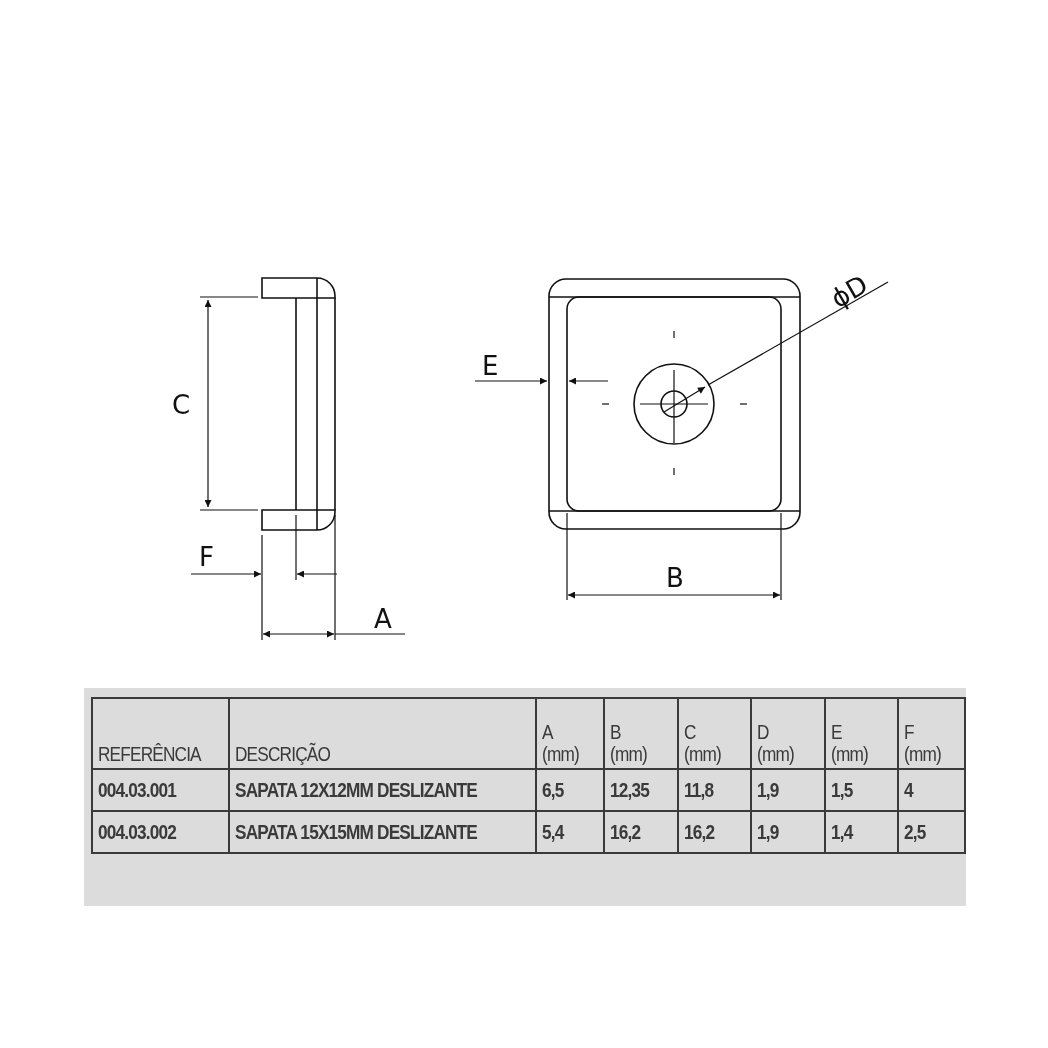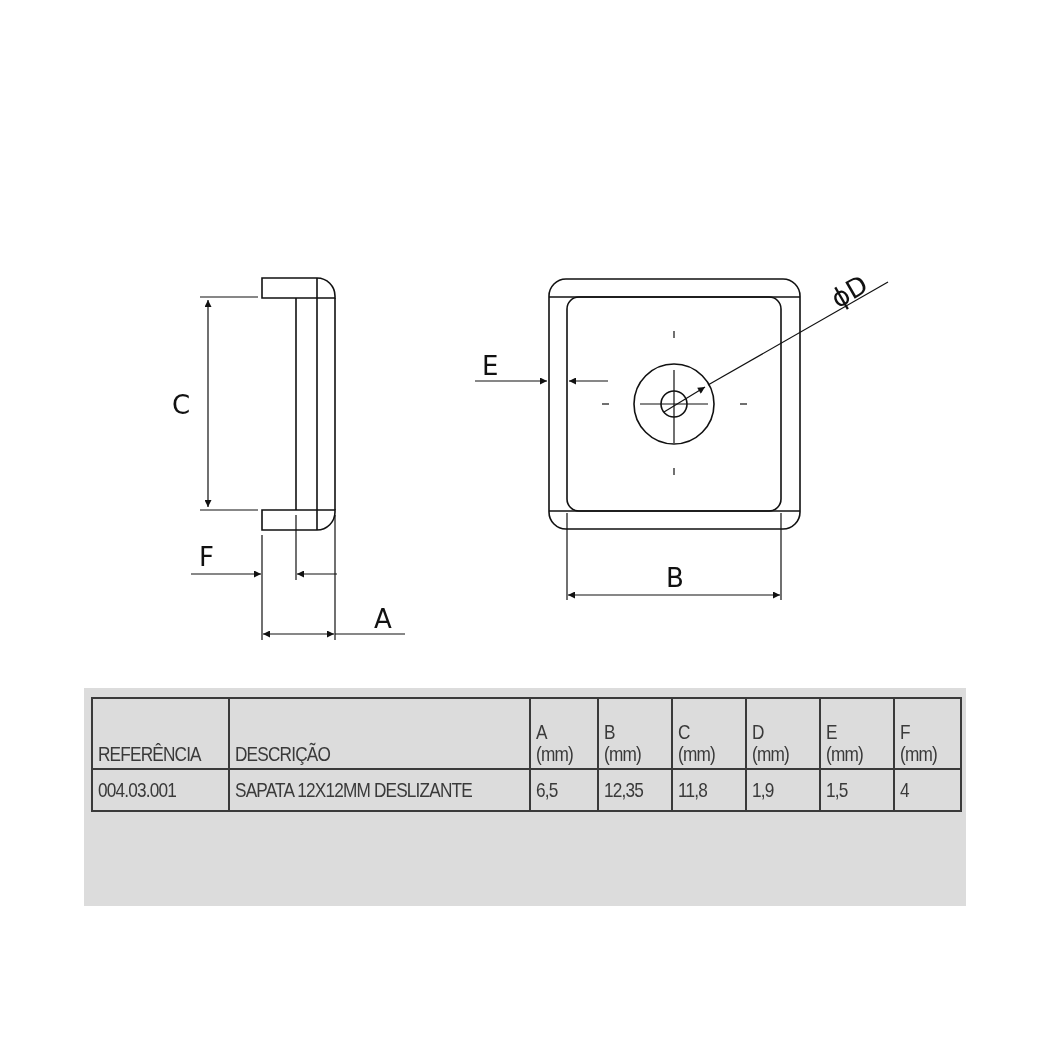--- a/index.html
+++ b/index.html
@@ -3,21 +3,21 @@
   <meta charset="utf-8">
   <style>
     html, body { margin:0; padding:0; background:#ffffff; }
     body { width:1048px; height:1048px; position:relative; overflow:hidden; font-family:"Liberation Sans", sans-serif; }
     #drawing { position:absolute; left:0; top:0; width:1048px; height:680px; }
     .lbl { font-family:"DejaVu Sans", sans-serif; font-size:26px; fill:#111; }
     .tbl-wrap { position:absolute; left:84px; top:688px; width:882px; height:218px; background:#dcdcdc; }
     table { position:absolute; left:7px; top:9px; border-collapse:collapse; font-family:"Liberation Sans", sans-serif; color:#3a3a3a; }
     td, th { border:2px solid #3a3a3a; padding:0 5px; font-weight:normal; text-align:left; vertical-align:bottom; font-size:21px; letter-spacing:-1px; transform-origin:left; white-space:nowrap; }
     th { height:66px; line-height:22px; padding-bottom:3px; }
-    td { height:40px; line-height:40px; }
+    td { height:40px; line-height:40px;font-weight:bold; }
     .c0{width:112px}.c1{width:283px}.c2{width:56px}.c3{width:62px}.c4{width:62px}.c5{width:62px}.c6{width:62px}.c7{width:55px}
     .narrow { display:inline-block; transform:scaleX(0.82); transform-origin:left; }
   </style>
 </head>
 <body>
 
 <svg id="drawing" viewBox="0 0 1048 680" xmlns="http://www.w3.org/2000/svg">
   <defs>
     <marker id="arr" viewBox="0 0 10 10" refX="10" refY="5" markerWidth="14" markerHeight="7" orient="auto-start-reverse" markerUnits="userSpaceOnUse">
       <path d="M0,0 L10,5 L0,10 z" fill="#111"></path>
@@ -89,15 +89,25 @@
       <tr>
         <td><span class="narrow">004.03.001</span></td>
         <td><span class="narrow">SAPATA 12X12MM DESLIZANTE</span></td>
         <td><span class="narrow">6,5</span></td>
         <td><span class="narrow">12,35</span></td>
         <td><span class="narrow">11,8</span></td>
         <td><span class="narrow">1,9</span></td>
         <td><span class="narrow">1,5</span></td>
         <td><span class="narrow">4</span></td>
       </tr>
+      <tr>
+        <td><span class="narrow">004.03.002</span></td>
+        <td><span class="narrow">SAPATA 15X15MM DESLIZANTE</span></td>
+        <td><span class="narrow">5,4</span></td>
+        <td><span class="narrow">16,2</span></td>
+        <td><span class="narrow">16,2</span></td>
+        <td><span class="narrow">1,9</span></td>
+        <td><span class="narrow">1,4</span></td>
+        <td><span class="narrow">2,5</span></td>
+      </tr>
     </tbody>
   </table>
 </div>
 
 </body></html>

